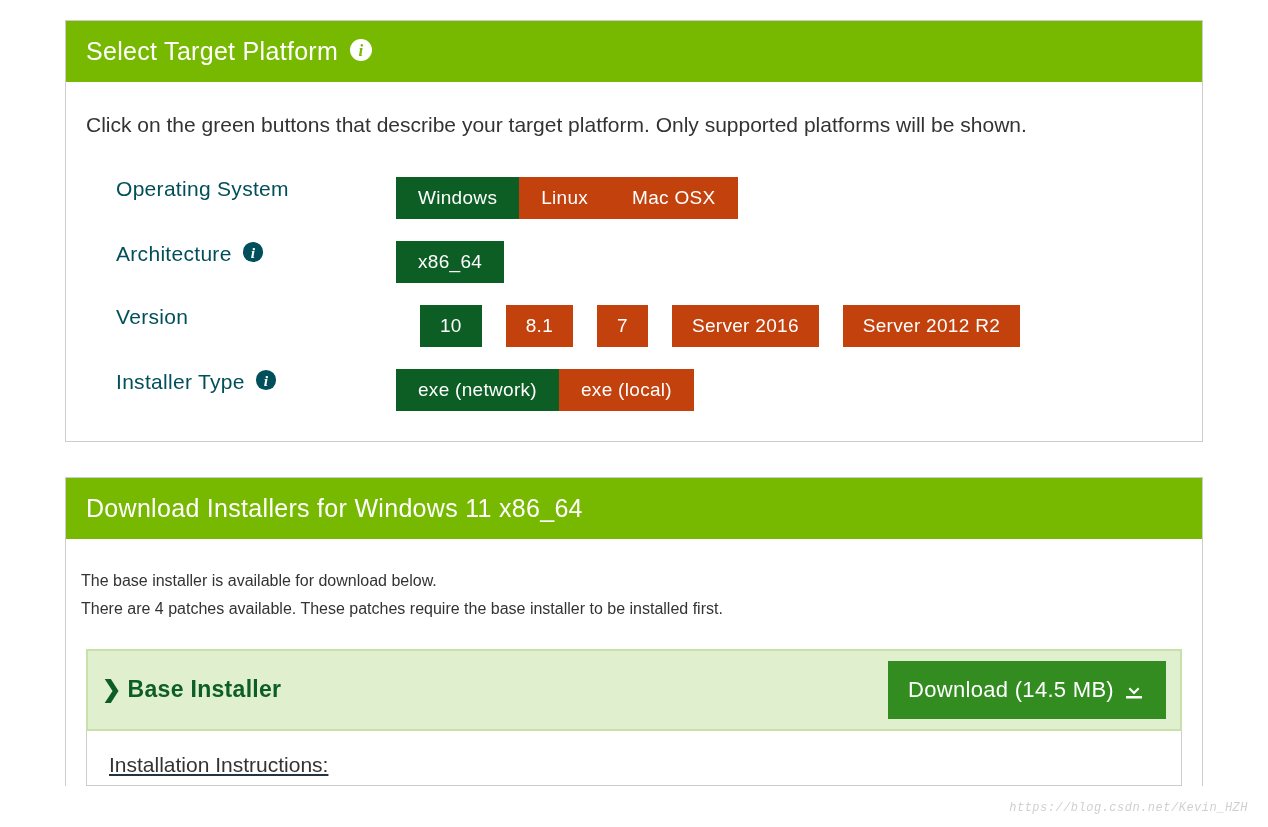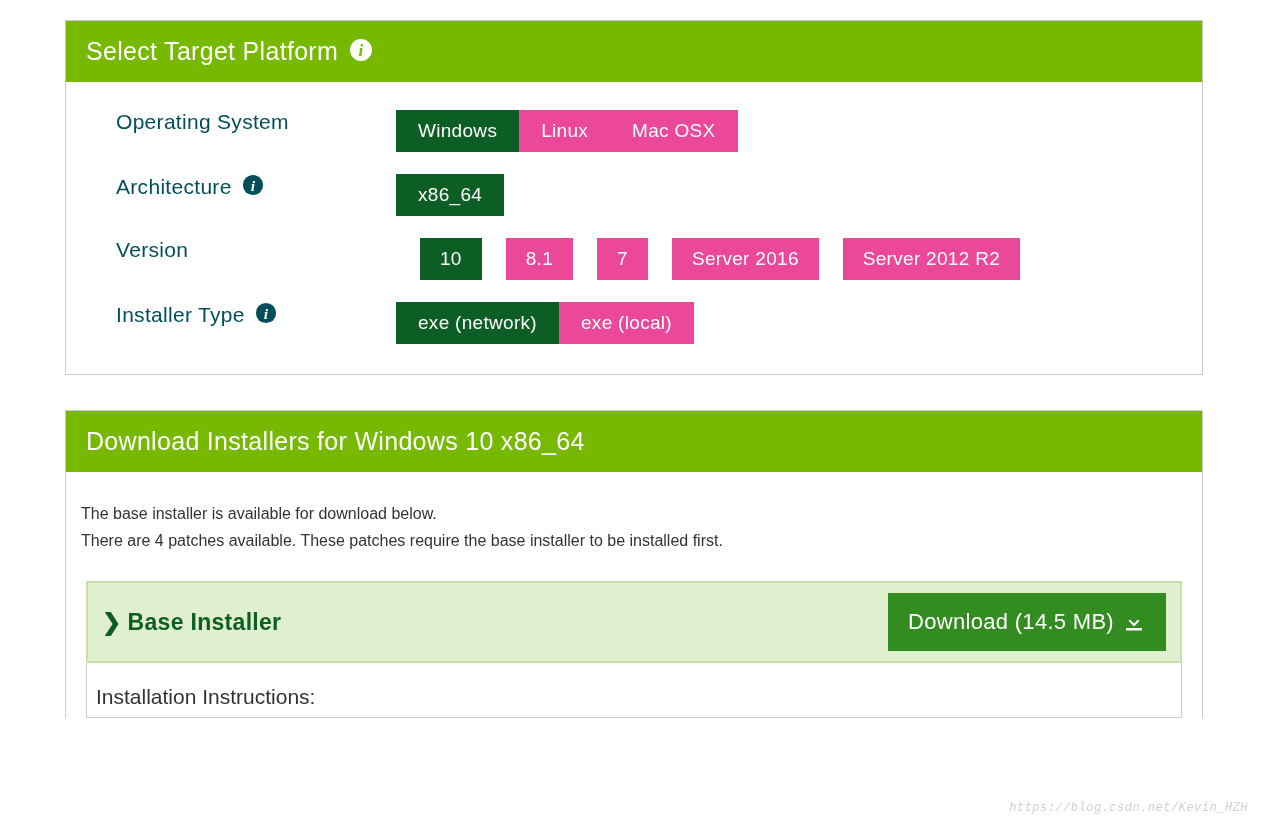--- a/index.html
+++ b/index.html
@@ -46,21 +46,21 @@
   .options {
     display: flex;
     flex-wrap: wrap;
     align-items: center;
   }
   .opt {
     border: none;
     color: #ffffff;
     font-size: 19px;
     padding: 10px 22px;
-    background: #ec4899;
+    background: #c2410c;
     cursor: pointer;
     font-family: inherit;
     letter-spacing: 0.3px;
   }
   .opt.selected { background: #0c5e24; }
   .version-opts .opt { padding: 10px 20px; margin-left: 24px; }
   .info-icon {
     display: inline-flex;
     vertical-align: -2px;
     margin-left: 4px;
@@ -105,21 +105,22 @@
     display: flex;
     align-items: center;
     gap: 8px;
     letter-spacing: 0.3px;
   }
   .dl-icon svg { display: block; }
   .install-wrap {
     border: 1px solid #cccccc;
     border-top: none;
     margin: 0 5px;
-    padding: 22px 18px 8px 9px;
+    padding: 22px 18px 8px 22px;
+    text-decoration: underline;
   }
   .install-label {
     font-size: 21px;
     color: #333333;
   }
   .watermark {
     position: fixed;
     right: 20px;
     bottom: 12px;
     font-family: "Courier New", monospace;
@@ -137,20 +138,21 @@
   <div class="panel-header">
     <span>Select Target Platform</span>
     <span class="info-icon">
       <svg width="24" height="24" viewBox="0 0 24 24" fill="#ffffff">
           <circle cx="12" cy="12" r="11" fill="#ffffff"></circle>
           <text x="12" y="18" font-size="17" font-weight="bold" text-anchor="middle" fill="#76b900" font-family="Georgia,serif" font-style="italic">i</text>
         </svg>
     </span>
   </div>
   <div class="panel-body">
+    <p class="instruction">Click on the green buttons that describe your target platform. Only supported platforms will be shown.</p>
 
     <div class="selector">
       <div class="sel-label">Operating System</div>
       <div class="options">
         <button class="opt selected">Windows</button>
         <button class="opt">Linux</button>
         <button class="opt">Mac OSX</button>
       </div>
     </div>
 
@@ -192,21 +194,21 @@
       </div>
       <div class="options">
         <button class="opt selected">exe (network)</button>
         <button class="opt">exe (local)</button>
       </div>
     </div>
   </div>
 </div>
 
 <div class="panel" style="border-bottom:none">
-  <div class="panel-header">Download Installers for Windows 10 x86_64</div>
+  <div class="panel-header">Download Installers for Windows 11 x86_64</div>
   <div class="panel-body" style="padding:28px 15px 0 15px">
     <div class="download-desc">
       <div>The base installer is available for download below.</div>
       <div>There are 4 patches available. These patches require the base installer to be installed first.</div>
     </div>
 
     <div class="base-row">
       <div class="base-title">
         <span class="chevron">❯</span>
         <span>Base Installer</span>

